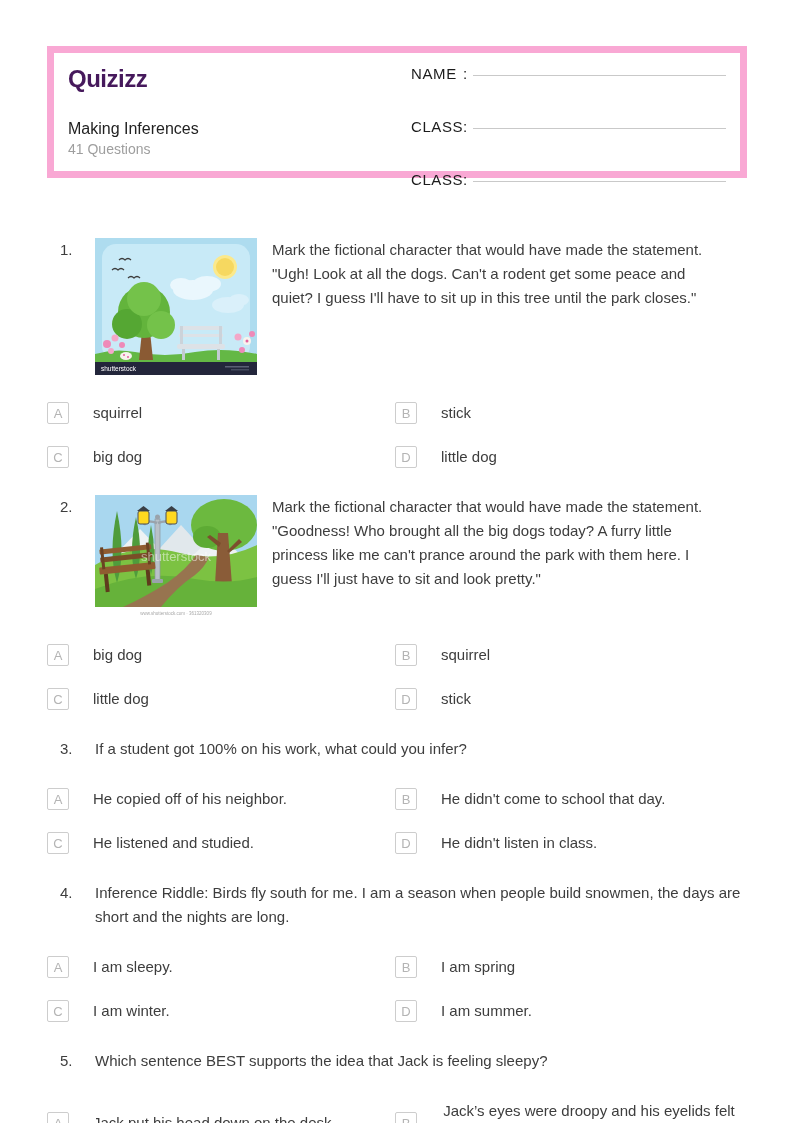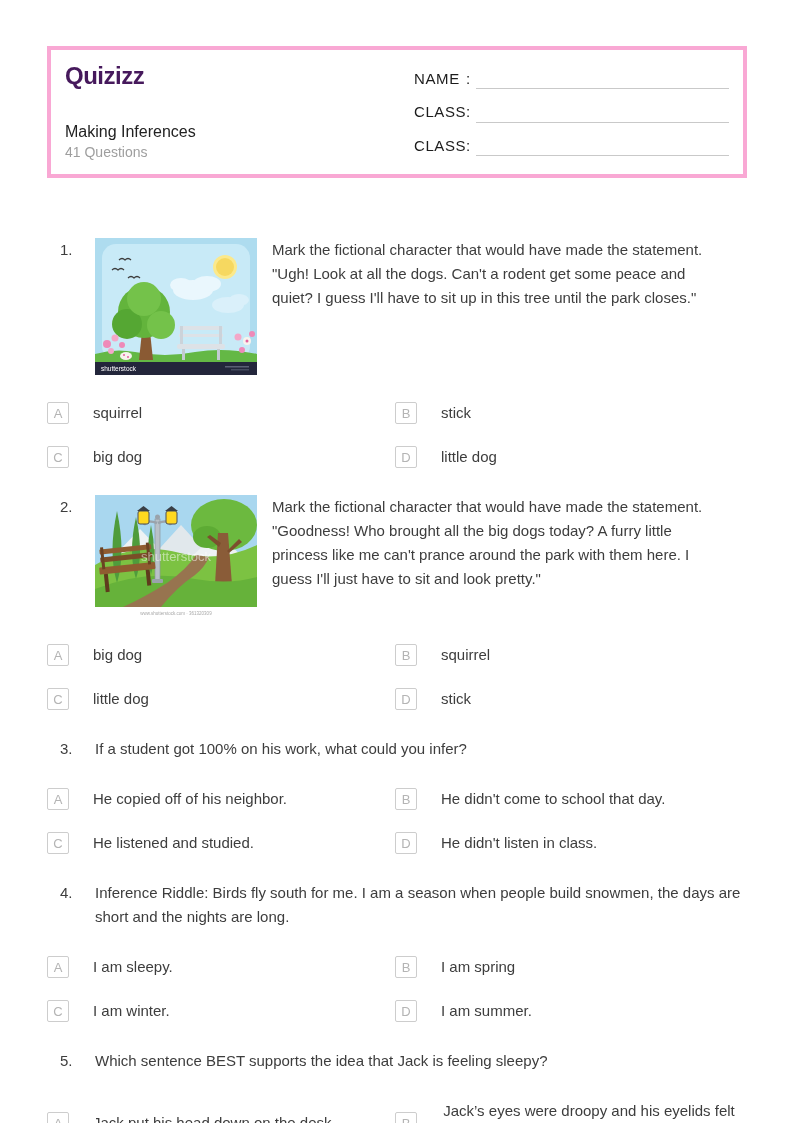--- a/index.html
+++ b/index.html
@@ -5,29 +5,29 @@
   * { margin:0; padding:0; box-sizing:border-box; }
   html,body { background:#ffffff; }
   body { font-family:"Liberation Sans", sans-serif; }
   .page {
     position:relative; width:794px; height:1123px; background:#fff;
     overflow:hidden;
   }
   .content { width:700px; margin:0 auto; padding-left:0; }
   
   .header-box {
-    margin-top:46px; height:132px; border:4px solid #f9a8d4;
+    margin-top:46px; height:132px; border:7px solid #f9a8d4;
     display:flex; justify-content:space-between;
     padding:12px 14px 12px 14px;
   }
   .header-left { display:flex; flex-direction:column; justify-content:space-between; }
   .logo { font-size:24px; font-weight:bold; color:#46195C; letter-spacing:-0.5px; }
   .ws-title { font-size:16px; color:#222; line-height:20px; }
   .ws-subtitle { font-size:14px; color:#9e9e9e; line-height:20px; }
-  .header-right { width:315px; display:flex; flex-direction:column; }
+  .header-right { width:315px; display:flex; flex-direction:column;gap:36px; }
   .field-row { height:34px; display:flex; align-items:center; }
   .field-label { font-size:15px; color:#1c1c1c; letter-spacing:0.6px; width:52px; }
   .field-colon { font-size:15px; color:#1c1c1c; }
   .field-line { flex:1; height:1px; border-bottom:1px solid #c9c9c9; align-self:flex-end; margin:0 0 6px 6px; }
   
   .questions { margin-top:60px; }
   .question { display:flex; }
   .qnum { width:48px; flex:none; padding-left:13px; font-size:15px; color:#3d3d3d; line-height:24px; }
   .qbody { flex:1; }
   .qbody-flex { display:flex; gap:15px; }

